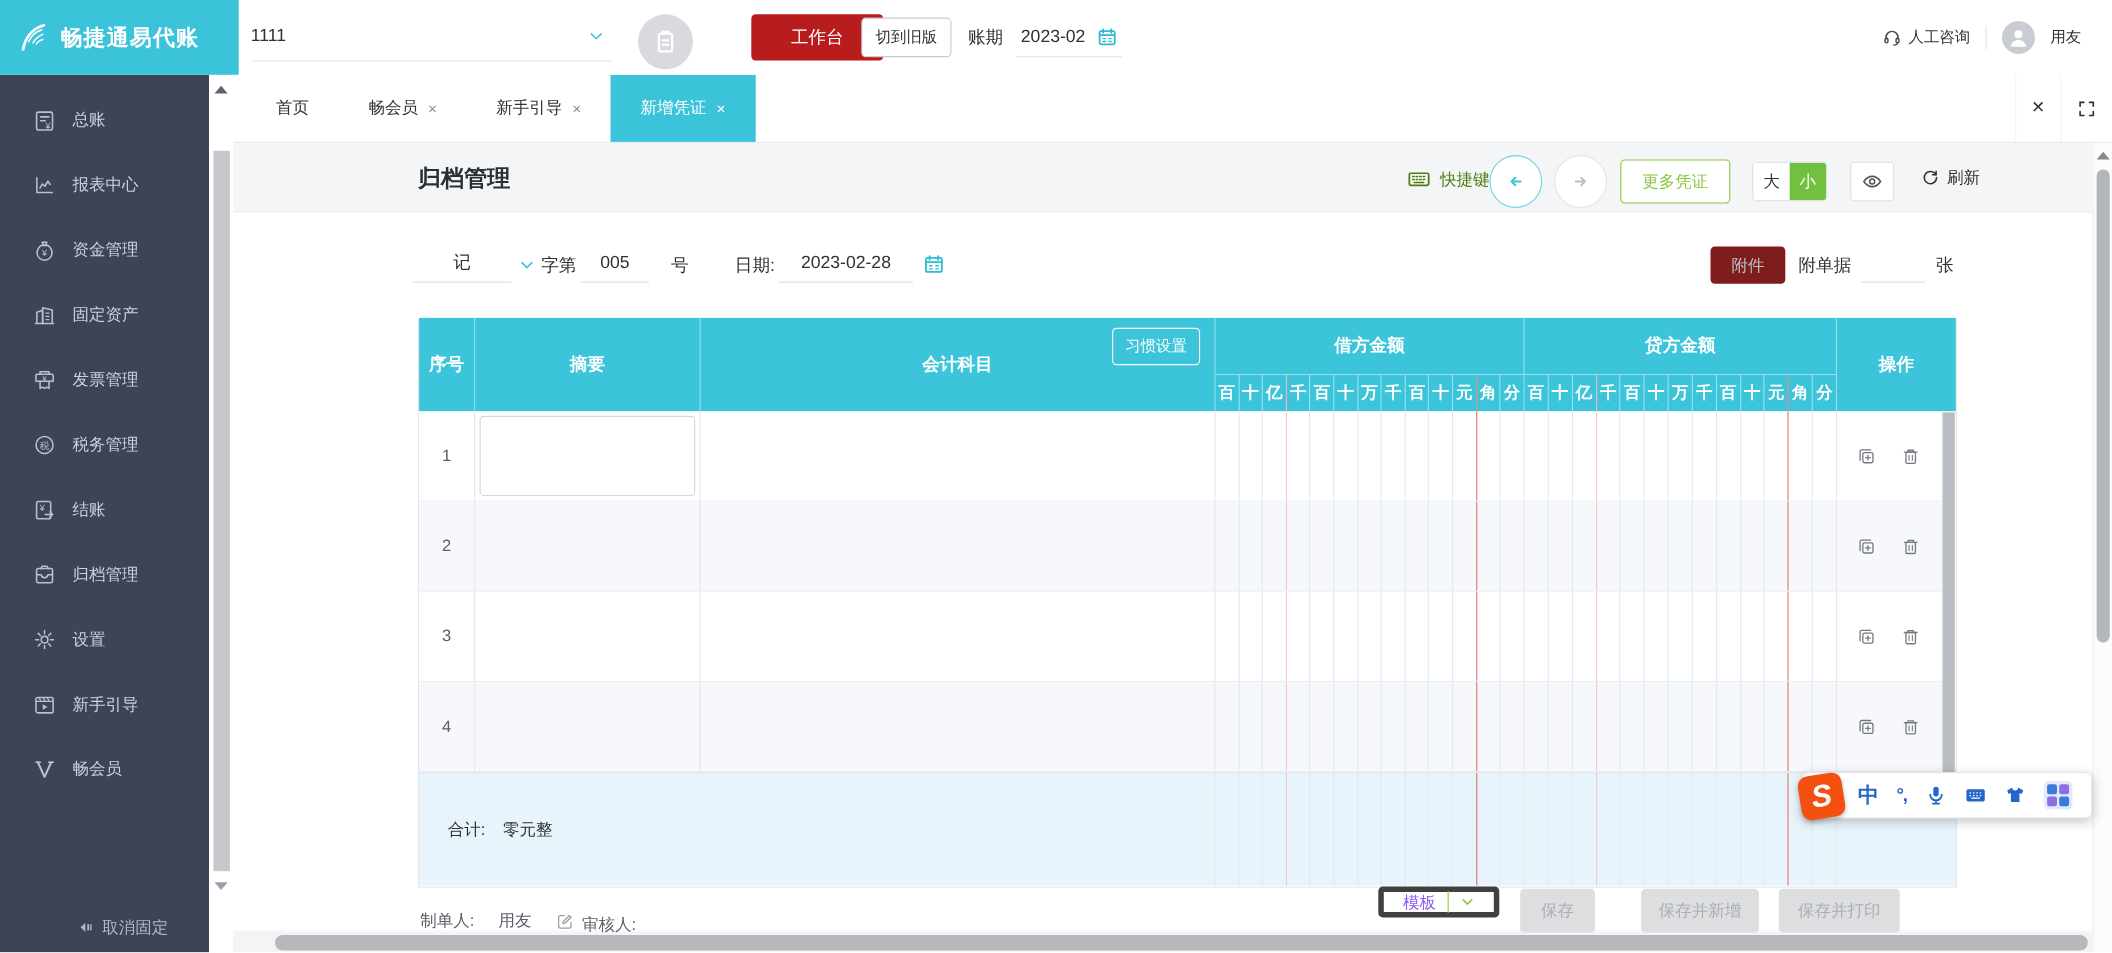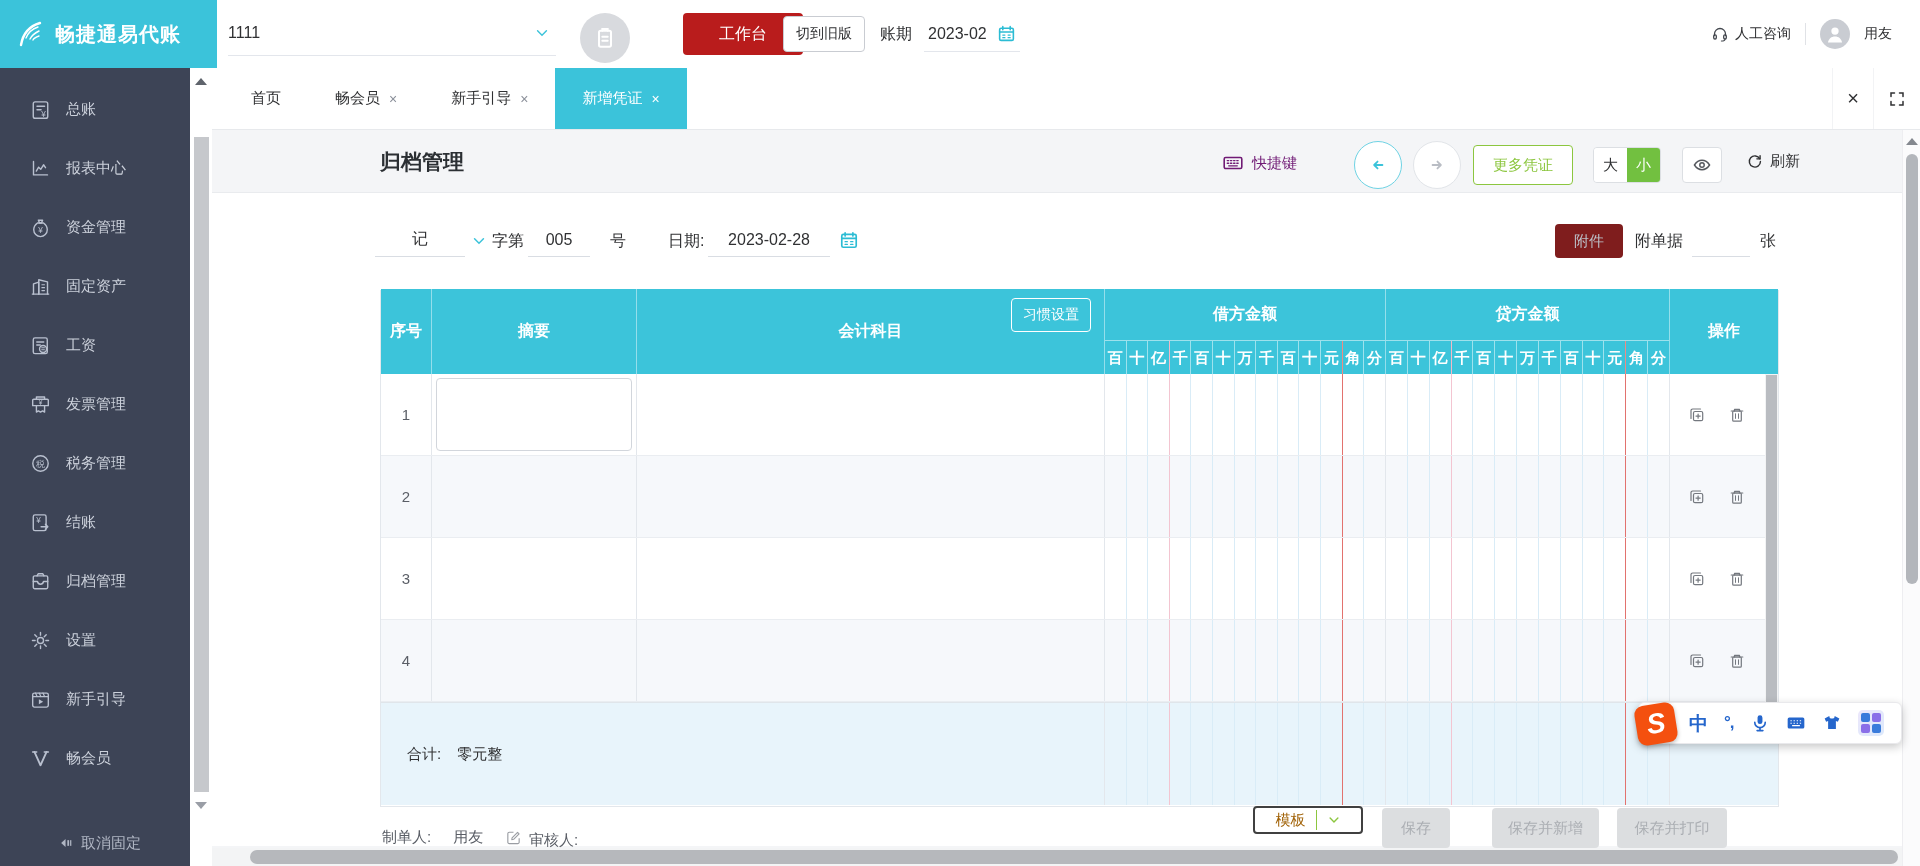--- a/index.html
+++ b/index.html
@@ -29,21 +29,21 @@
 .avatar{width:30px;height:30px;border-radius:50%;background:#c9ccd2;overflow:hidden;display:flex;align-items:center;justify-content:center}
 .avatar svg{width:22px;height:22px}
 .uname{font-size:14px;color:#303133}
 
 
 .sidebar{position:absolute;left:0;top:68px;width:190px;height:798px;background:#3d4456;z-index:10}
 .sd-menu{padding-top:12px}
 .sd-item{height:59px;display:flex;align-items:center;gap:15px;padding-left:30px;cursor:pointer;color:#ccd1db;font-size:15px}
 .sd-ico{width:21px;height:21px;color:#b9c0cf;flex:none}
 .sd-ico svg{width:21px;height:21px}
-.unpin{position:absolute;left:0;bottom:0;width:190px;height:46px;display:flex;align-items:center;gap:7px;padding-left:58px;color:#b1b7c4;font-size:15px;cursor:pointer}
+.unpin{position:absolute;left:12px;bottom:0;width:190px;height:46px;display:flex;align-items:center;gap:7px;padding-left:58px;color:#b1b7c4;font-size:15px;cursor:pointer}
 .unpin svg{width:16px;height:16px;color:#b1b7c4}
 
 .sb-scroll{position:absolute;left:190px;top:68px;width:22px;height:798px;background:#fff;z-index:9}
 .tri{width:0;height:0;position:absolute;left:5px}
 .tri-up{border-left:6px solid transparent;border-right:6px solid transparent;border-bottom:7px solid #5f646c;top:10px}
 .tri-down{border-left:6px solid transparent;border-right:6px solid transparent;border-top:7px solid #9a9ea6;top:734px}
 .sb-thumb{position:absolute;left:4px;top:69px;width:15px;height:655px;background:#c6c8cc}
 
 
 .tabbar{position:absolute;left:212px;top:68px;width:1708px;height:62px;background:#fff;border-bottom:1px solid #e7e9ec;display:flex;align-items:stretch;padding-left:12px;z-index:8}
@@ -55,21 +55,21 @@
 .tabbar-full{position:absolute;right:0;top:0;width:47px;height:61px;background:#fff;border-left:1px solid #f2f3f5;display:flex;align-items:center;justify-content:center;cursor:pointer}
 .tabbar-full svg{width:18px;height:18px;color:#303133}
 
 
 .page{position:absolute;left:212px;top:130px;width:1690px;height:736px;background:#f4f5f7}
 .panel{position:absolute;left:212px;top:192px;width:1690px;height:654px;background:#fff;border-top:1px solid #e9ebee}
 
 
 .pg-title{position:absolute;left:380px;top:148px;font-size:21px;font-weight:bold;color:#2b2f33;z-index:5}
 .tb{position:absolute;z-index:5}
-.shortcut{left:1222px;top:152px;display:flex;align-items:center;gap:8px;font-size:15px;color:#701a75;cursor:pointer}
+.shortcut{left:1279px;top:152px;display:flex;align-items:center;gap:8px;font-size:15px;color:#4d7c0f;cursor:pointer}
 .shortcut svg{width:22px;height:22px}
 .nav-circle{width:48px;height:48px;border-radius:50%;display:flex;align-items:center;justify-content:center;background:#fff;cursor:pointer}
 .nav-prev{left:1354px;top:141px;border:1px solid #6fd3e4}
 .nav-next{left:1413px;top:141px;border:1px solid #e2e5e9}
 .nav-circle svg{width:20px;height:20px}
 .nav-prev svg{color:#3bc3da}
 .nav-next svg{color:#b9bdc4}
 .btn-more{left:1473px;top:145px;width:100px;height:40px;border:1px solid #8cc63f;border-radius:4px;background:#fff;color:#8cc63f;font-size:15px;display:flex;align-items:center;justify-content:center;cursor:pointer}
 .size-toggle{left:1593px;top:147px;width:68px;height:36px;display:flex;border-radius:4px;overflow:hidden;border:1px solid #dcdfe3;cursor:pointer}
 .size-big{width:34px;background:#fff;color:#303133;display:flex;align-items:center;justify-content:center;font-size:15px}
@@ -118,21 +118,21 @@
 .total-row{display:grid;grid-template-columns:724px 281px 284px 1fr;height:103px;background:#e8f4fb;border-top:1px solid #e0e5ea}
 .total-left{display:flex;align-items:center;padding-left:26px;font-size:15px;color:#303133;gap:16px;border-right:1px solid #e3e7ec}
 .total-amt{border-right:1px solid #e3e7ec}
 .tbl-scroll{position:absolute;right:0px;top:84px;width:13px;height:329px;background:#f2f3f4}
 .tbl-thumb{position:absolute;left:1px;top:1px;width:11px;height:327px;background:#b9bcc1}
 
 
 .maker{position:absolute;left:382px;top:828px;display:flex;align-items:center;gap:22px;font-size:15px;color:#5a5e66;z-index:5}
 .maker svg{width:17px;height:17px;color:#9a9da3;cursor:pointer}
 .auditor{position:absolute;left:529px;top:831px;font-size:15px;color:#5a5e66;z-index:5}
-.btn-template{position:absolute;left:1253px;top:806px;width:110px;height:28px;background:#fff;border:2px solid #404040;border-radius:4px;display:flex;align-items:center;justify-content:center;gap:10px;color:#a16207;font-size:15px;cursor:pointer;z-index:5}
+.btn-template{position:absolute;left:1253px;top:806px;width:110px;height:28px;background:#fff;border:5px solid #404040;border-radius:4px;display:flex;align-items:center;justify-content:center;gap:10px;color:#8b5cf6;font-size:15px;cursor:pointer;z-index:5}
 .tpl-div{width:1px;height:20px;background:#8cc63f}
 .btn-template svg{width:14px;height:14px;color:#8cc63f}
 .gbtn{position:absolute;top:808px;height:40px;background:#dcdee0;border:none;border-radius:4px;color:#abaeb3;font-size:15px;display:flex;align-items:center;justify-content:center;cursor:default;z-index:5}
 .gb-save{left:1382px;width:68px}
 .gb-savenew{left:1492px;width:107px}
 .gb-saveprint{left:1617px;width:110px}
 
 
 .h-scroll{position:absolute;left:212px;bottom:0;width:1690px;height:18px;background:#f3f4f5;z-index:15}
 .h-thumb{position:absolute;left:38px;top:2px;width:1648px;height:14px;background:#b6b8bc;border-radius:7px}
@@ -253,31 +253,20 @@
         <div class="sd-item">
           <span class="sd-ico">
             <svg viewBox="0 0 18 18" fill="none" stroke="currentColor" stroke-width="1.2" stroke-linecap="round" stroke-linejoin="round">
               <path d="M3 15.5V6.8l4.5-1.6v10.3"></path>
               <path d="M7.5 15.5V3.2L15 5v10.5"></path>
               <path d="M2 15.5h14"></path>
               <path d="M10.2 7.5h2.2M10.2 10h2.2M10.2 12.5h2.2" stroke-width="1"></path>
             </svg>
           </span>
           <span class="sd-lbl">固定资产</span>
-        </div>
-        <div class="sd-item">
-          <span class="sd-ico">
-            <svg viewBox="0 0 18 18" fill="none" stroke="currentColor" stroke-width="1.2" stroke-linecap="round" stroke-linejoin="round">
-              <rect x="2.8" y="2.5" width="12" height="13.5" rx="1.5"></rect>
-              <path d="M5.8 6h6M5.8 8.6h3"></path>
-              <circle cx="11.2" cy="12" r="3"></circle>
-              <path d="M10 11h2.4M10 12.6h2.4" stroke-width="0.9"></path>
-            </svg>
-          </span>
-          <span class="sd-lbl">工资</span>
         </div>
         <div class="sd-item">
           <span class="sd-ico">
             <svg viewBox="0 0 18 18" fill="none" stroke="currentColor" stroke-width="1.2" stroke-linecap="round" stroke-linejoin="round">
               <path d="M3.2 4.5h11.6a.9.9 0 0 1 .9.9v4.6H2.3V5.4a.9.9 0 0 1 .9-.9z"></path>
               <path d="M5.5 4.5V2.6h7v1.9"></path>
               <path d="M5.5 10v5.5l1.7-1 1.8 1 1.8-1 1.7 1V10"></path>
               <text x="9" y="9.4" font-size="5.6" text-anchor="middle" fill="currentColor" stroke="none">¥</text>
             </svg>
           </span>

